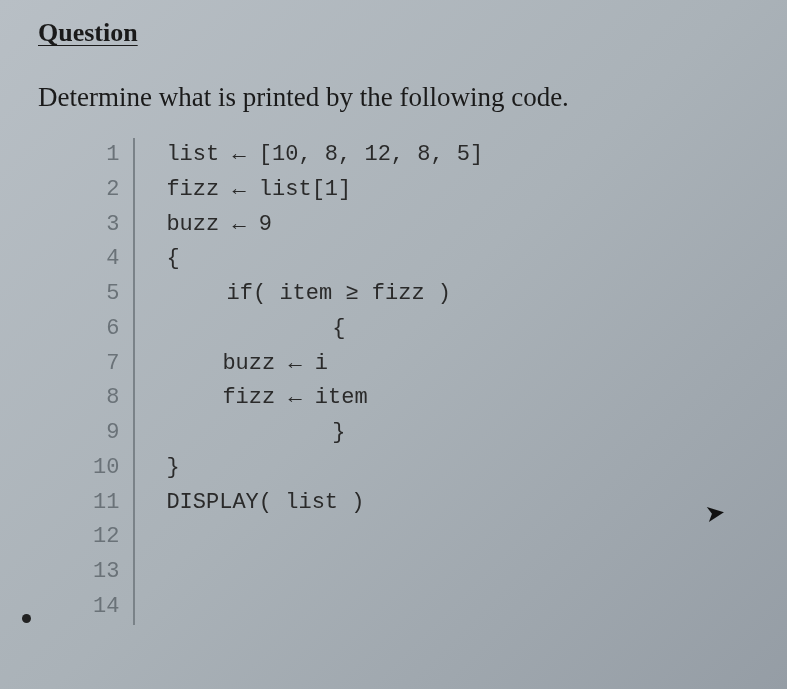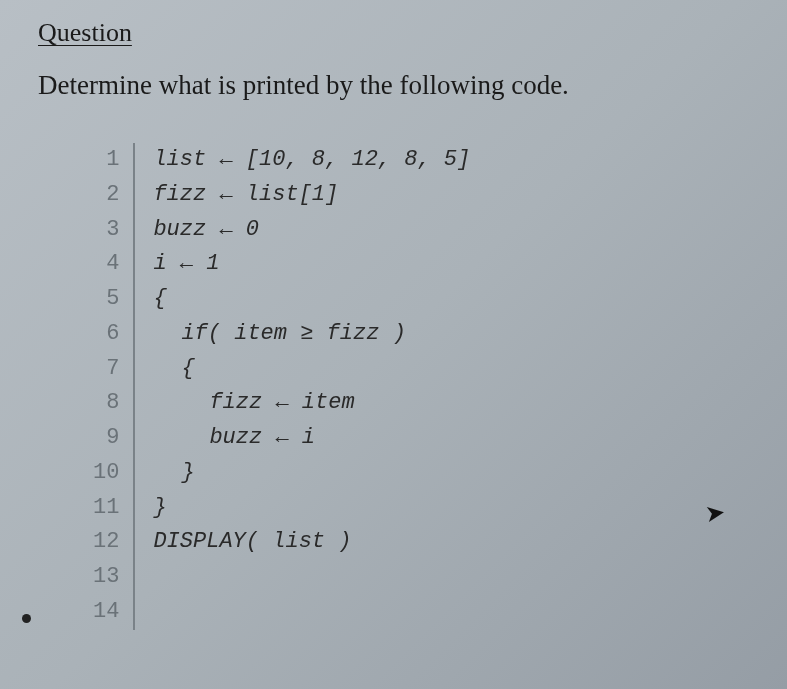--- a/index.html
+++ b/index.html
@@ -14,31 +14,31 @@
       font-family: Georgia, 'Times New Roman', serif;
       color: #2a2a2a;
       overflow: hidden;
       position: relative;
     }
     .page {
       padding: 18px 30px 30px 38px;
     }
     .heading {
       font-size: 26px;
-      font-weight: normal;
-      margin-bottom: 20px;
+      font-weight: bold;
+      margin-bottom: 32px;
       color: #1a1a1a;
       text-decoration: underline;
       text-decoration-thickness: 1px;
       text-underline-offset: 4px;
     }
     .prompt {
       font-size: 27px;
       color: #1a1a1a;
-      margin-bottom: 40px;
+      margin-bottom: 23px;
       line-height: 1.3;
     }
     .code-block {
       margin-left: 55px;
       display: flex;
       font-family: 'Courier New', Courier, monospace;
       font-size: 22px;
       line-height: 1.58;
     }
     .line-numbers {
@@ -46,29 +46,28 @@
       padding-right: 14px;
       color: #6a7278;
       border-right: 2px solid #7a8288;
       user-select: none;
       min-width: 40px;
     }
     .line-numbers div {
       height: 1.58em;
     }
     .code-content {
-      padding-left: 18px;
+      padding-left: 31px;
       color: #2a2a2a;
-      font-style: italic;
     }
     .code-line {
       height: 1.58em;
       white-space: pre;
     }
-    .indent1 { padding-left: 28px; }
+    .indent1 { padding-left: 28px; text-align: center; }
     .indent2 { padding-left: 56px; }
     .bullet {
       position: absolute;
       left: 22px;
       bottom: 66px;
       width: 9px;
       height: 9px;
       background: #222;
       border-radius: 50%;
     }
@@ -101,27 +100,26 @@
         <div>9</div>
         <div>10</div>
         <div>11</div>
         <div>12</div>
         <div>13</div>
         <div>14</div>
       </div>
     <div class="code-content" id="code">
         <div class="code-line">list ← [10, 8, 12, 8, 5]</div>
         <div class="code-line">fizz ← list[1]</div>
-        <div class="code-line">buzz ← 0</div>
-        <div class="code-line">i ← 1</div>
+        <div class="code-line">buzz ← 9</div>
         <div class="code-line">{</div>
         <div class="code-line indent1">if( item ≥ fizz )</div>
         <div class="code-line indent1">{</div>
+        <div class="code-line indent2">buzz ← i</div>
         <div class="code-line indent2">fizz ← item</div>
-        <div class="code-line indent2">buzz ← i</div>
         <div class="code-line indent1">}</div>
         <div class="code-line">}</div>
         <div class="code-line">DISPLAY( list )</div>
       </div>
   </div>
 </div>
 
 <div class="bullet"></div>
 <div class="cursor">➤</div>
 

